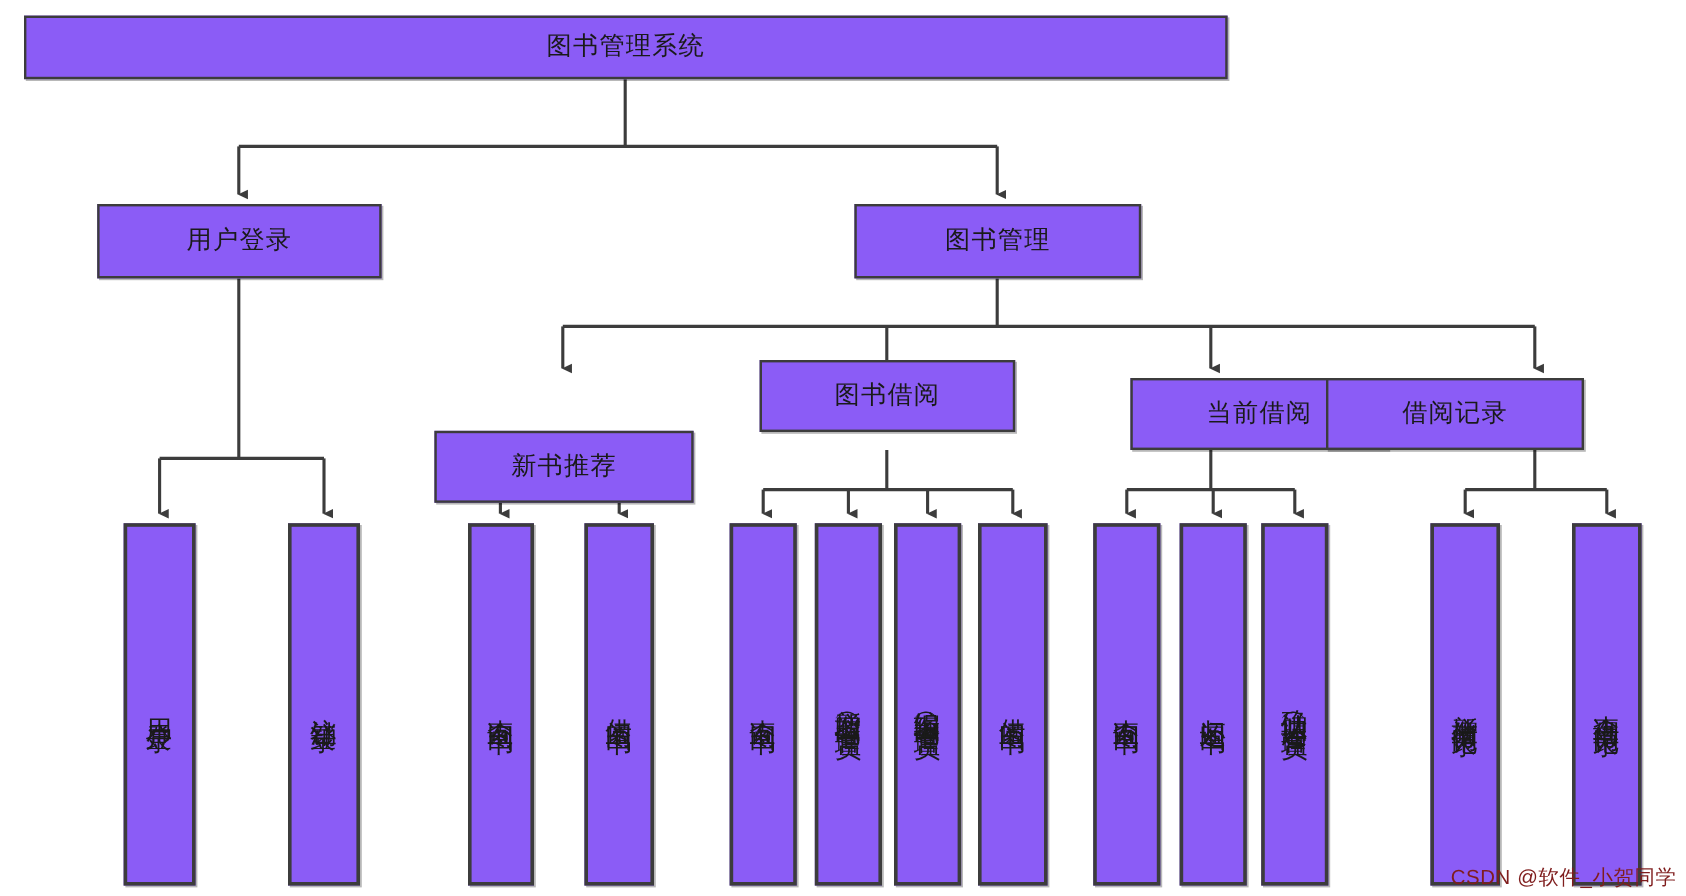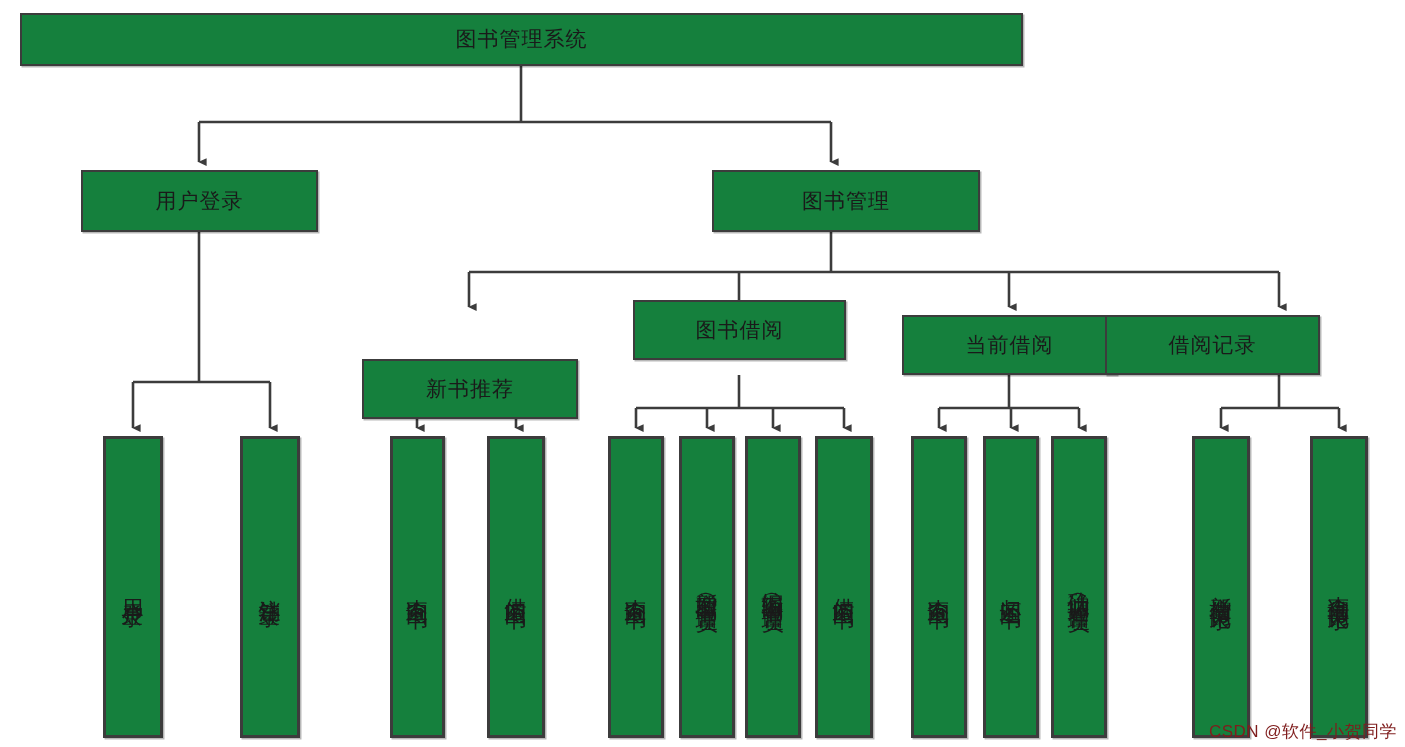--- a/index.html
+++ b/index.html
@@ -8,21 +8,21 @@
     background:#ffffff;
     font-family:"Liberation Sans","DejaVu Sans",sans-serif;
     overflow:hidden;
     position:relative;
   }
   #diagram{position:absolute;left:0;top:0;width:1405px;height:747px;}
   .node{
     position:absolute;
     box-sizing:border-box;
     border:2.5px solid #3c3c3c;
-    background:#15803d;
+    background:#8b5cf6;
     display:flex;
     align-items:center;
     justify-content:center;
     box-shadow:1.5px 1.5px 0 rgba(0,0,0,0.28);
     z-index:3;
   }
   .node .label{
     color:#1a1a1a;
     font-size:21px;
     line-height:1.25;
@@ -110,31 +110,31 @@
     </g>
   </svg>
 
   <div class="node root" style="left:20px;top:13px;width:1003px;height:53px;">
     <span class="label">图书管理系统</span>
   </div>
 
   <div class="node" style="left:81px;top:170px;width:237px;height:62px;">
     <span class="label">用户登录</span>
   </div>
-  <div class="node" style="left:712px;top:170px;width:268px;height:62px;">
+  <div class="node" style="left:712px;top:170px;width:239px;height:62px;">
     <span class="label">图书管理</span>
   </div>
 
   <div class="node" style="left:362px;top:315px;width:216px;height:60px;margin-top:44px;">
     <span class="label">新书推荐</span>
   </div>
   <div class="node" style="left:633px;top:300px;width:213px;height:60px;">
     <span class="label">图书借阅</span>
   </div>
-  <div class="node" style="left:902px;top:315px;width:215px;height:60px;">
+  <div class="node" style="left:942px;top:315px;width:215px;height:60px;">
     <span class="label">当前借阅</span>
   </div>
   <div class="node" style="left:1105px;top:315px;width:215px;height:60px;">
     <span class="label">借阅记录</span>
   </div>
 
   <div class="node leaf" style="left:103px;top:436px;width:60px;height:302px;">
     <span class="label">用户登录</span>
   </div>
   <div class="node leaf" style="left:240px;top:436px;width:60px;height:302px;">

